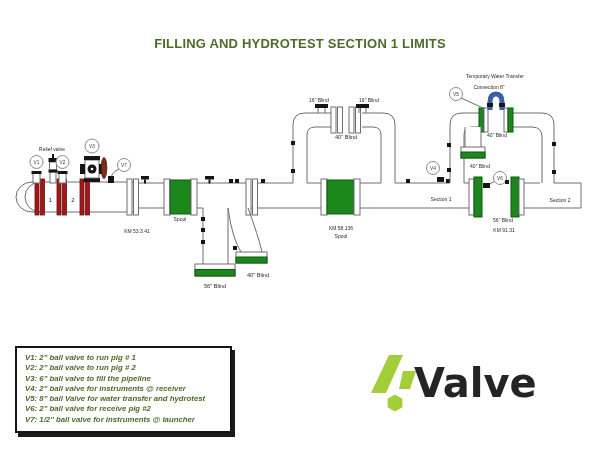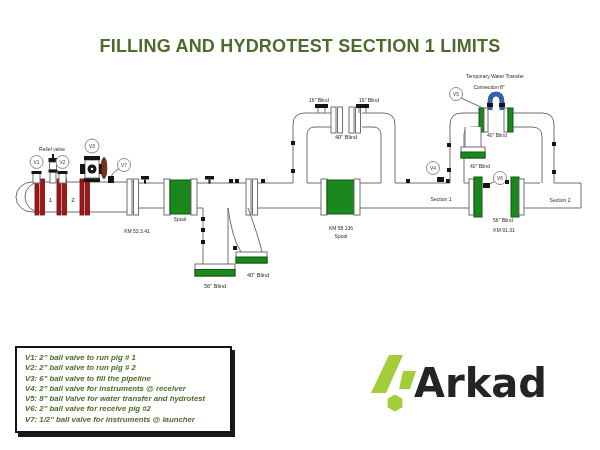--- a/index.html
+++ b/index.html
@@ -1,19 +1,19 @@
 <!DOCTYPE html>
 <html><head>
 <meta charset="utf-8">
 <style>
   html,body{margin:0;padding:0;background:#ffffff;}
   .page{position:relative;width:600px;height:450px;background:#fff;overflow:hidden;
         font-family:"Liberation Sans",sans-serif;}
   .title{position:absolute;top:36px;left:0;width:600px;text-align:center;
-         font-size:18px;font-weight:bold;color:#4d6b2a;letter-spacing:.2px;}
+         font-size:13px;font-weight:bold;color:#4d6b2a;letter-spacing:.2px;}
   svg{position:absolute;left:0;top:0;}
   svg text{font-family:"Liberation Sans",sans-serif;}
   .lb{font-size:5.6px;fill:#2b2b2b;text-anchor:middle;}
   .lbs{font-size:5px;fill:#2b2b2b;text-anchor:middle;}
   .vt{font-size:4.8px;fill:#3a3a3a;text-anchor:middle;}
   .num{font-size:6px;fill:#222;text-anchor:middle;}
   .pipe{stroke:#6e6e6e;stroke-width:1;fill:none;}
   .wfl{fill:#fff;stroke:#6e6e6e;stroke-width:1;}
   .gfl{fill:#1c871c;stroke:#0e5a0e;stroke-width:1;}
   .rfl{fill:#a21818;stroke:#6d0f0f;stroke-width:.8;}
@@ -226,15 +226,15 @@
     <div>V5: 8" ball Valve for water transfer and hydrotest</div>
     <div>V6: 2" ball valve for receive pig #2</div>
     <div>V7: 1/2" ball valve for instruments @ launcher</div>
   </div>
 
   <svg width="60" height="66" viewBox="0 0 60 66" style="left:366px;top:352px;">
     <polygon points="23,3 37,3 20,41 5,41" fill="#a2ce39"></polygon>
     <polygon points="37,19 50,19 44,37 33,37" fill="#a2ce39"></polygon>
     <polygon points="29,42.5 36.4,46.7 36.4,55.2 29,59.5 21.6,55.2 21.6,46.7" fill="#a2ce39"></polygon>
   </svg>
-  <div class="logo-text">Arkad</div>
+  <div class="logo-text">Valve</div>
 
 </div>
 
 </body></html>

